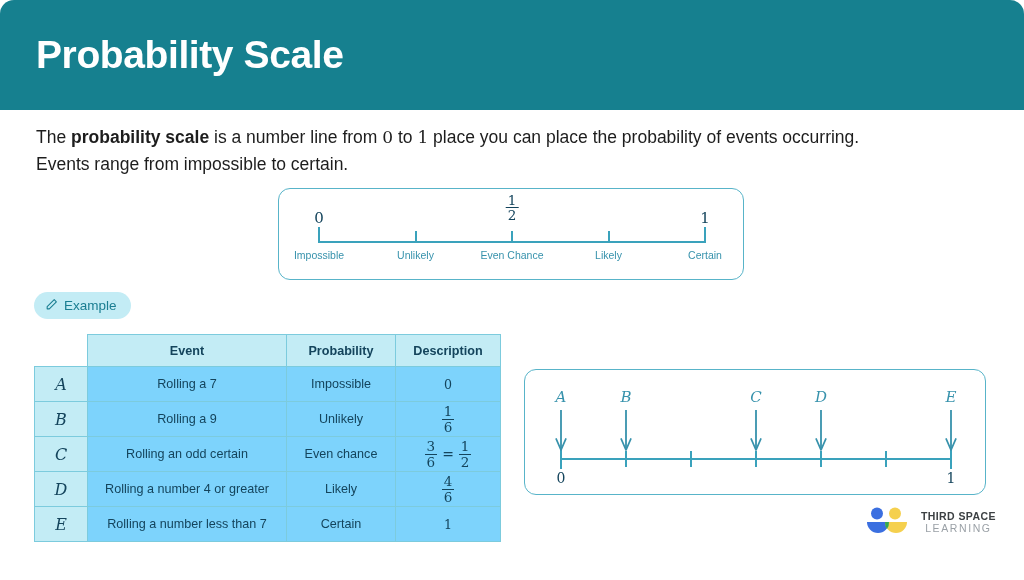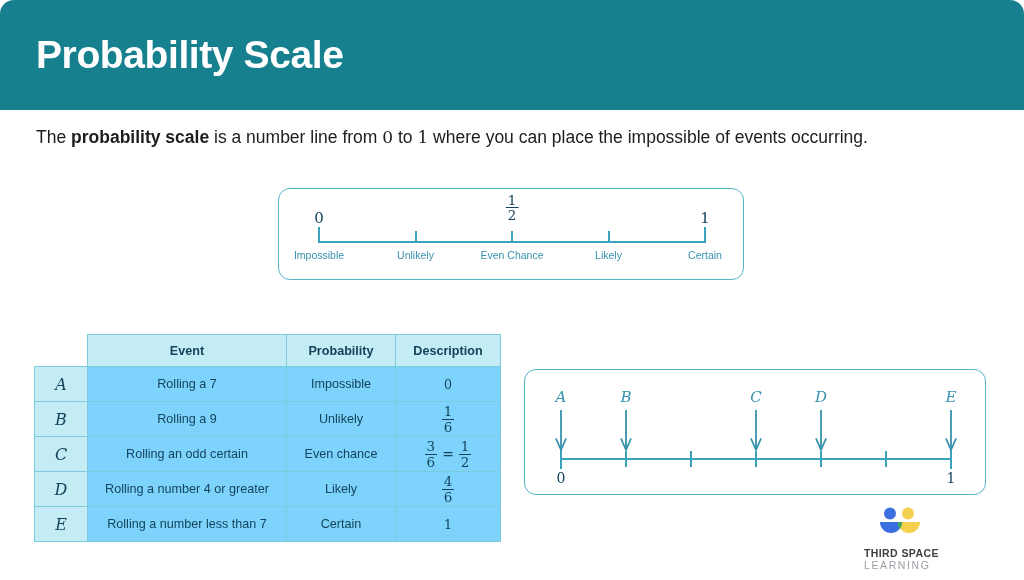--- a/index.html
+++ b/index.html
@@ -199,38 +199,38 @@
     transform: translateX(-50%);
   }
 
   
   .logo {
     position: absolute;
     left: 864px; top: 506px;
     display: flex;
     align-items: center;
     gap: 9px;
-    flex-direction: column;
   }
   .logo-mark { position: relative; width: 48px; height: 32px; }
   .logo-text { line-height: 1.15; }
   .logo-text .l1 { font-size: 10.5px; font-weight: bold; color: #3C4043; letter-spacing: 0.4px; }
-  .logo-text .l2 { font-size: 10.5px; color: #9AA0A6; letter-spacing: 1.6px; }
+  .logo-text .l2 { font-size: 10.5px; color: #9AA0A6; letter-spacing: 1.6px; text-align: center; }
 </style>
 </head>
 <body>
 
 <div class="page">
 
   <div class="header">
     <div class="header-title">Probability Scale</div>
   </div>
 
   <div class="intro">
-    <span>The </span><b>probability scale</b><span> is a number line from </span><span class="num">0</span><span> to </span><span class="num">1</span><span> where you can place the impossible of events occurring.</span><br>
+    <span>The </span><b>probability scale</b><span> is a number line from </span><span class="num">0</span><span> to </span><span class="num">1</span><span> place you can place the probability of events occurring.</span><br>
+    <span>Events range from impossible to certain.</span>
   </div>
 
   <div class="card" id="scale-card">
     <div id="scale-inner">
         <div class="axis-line" style="left:40px; top:52px; width:386px;"></div>
         <div class="tick" style="left:39px; top:38px; height:16px;"></div>
         <div class="scale-label" style="left:40px; top:60px;">Impossible</div>
         <div class="tick" style="left:135.5px; top:42px; height:12px;"></div>
         <div class="scale-label" style="left:136.5px; top:60px;">Unlikely</div>
         <div class="tick" style="left:232px; top:42px; height:12px;"></div>
@@ -238,20 +238,28 @@
         <div class="tick" style="left:328.5px; top:42px; height:12px;"></div>
         <div class="scale-label" style="left:329.5px; top:60px;">Likely</div>
         <div class="tick" style="left:425px; top:38px; height:16px;"></div>
         <div class="scale-label" style="left:426px; top:60px;">Certain</div>
         <div class="scale-value" style="left:40px; top:20px;">0</div>
         <div class="scale-value" style="left:233px; top:4px;"><span class="frac"><span class="n">1</span><span class="d">2</span></span></div>
         <div class="scale-value" style="left:426px; top:20px;">1</div>
       </div>
   </div>
 
+  <div class="example-pill">
+    <span>
+      <svg width="13" height="13" viewBox="0 0 24 24" fill="none" stroke="#1A7E92" stroke-width="2" stroke-linecap="round" stroke-linejoin="round">
+        <path d="M17 3l4 4L8 20H4v-4L17 3z"></path>
+      </svg>
+    </span>
+    <span class="label">Example</span>
+  </div>
 
   <table id="events-table">
     <thead>
       <tr>
         <th class="corner col-letter"></th>
         <th class="col-event">Event</th>
         <th class="col-desc">Probability</th>
         <th class="col-prob">Description</th>
       </tr>
     </thead>

